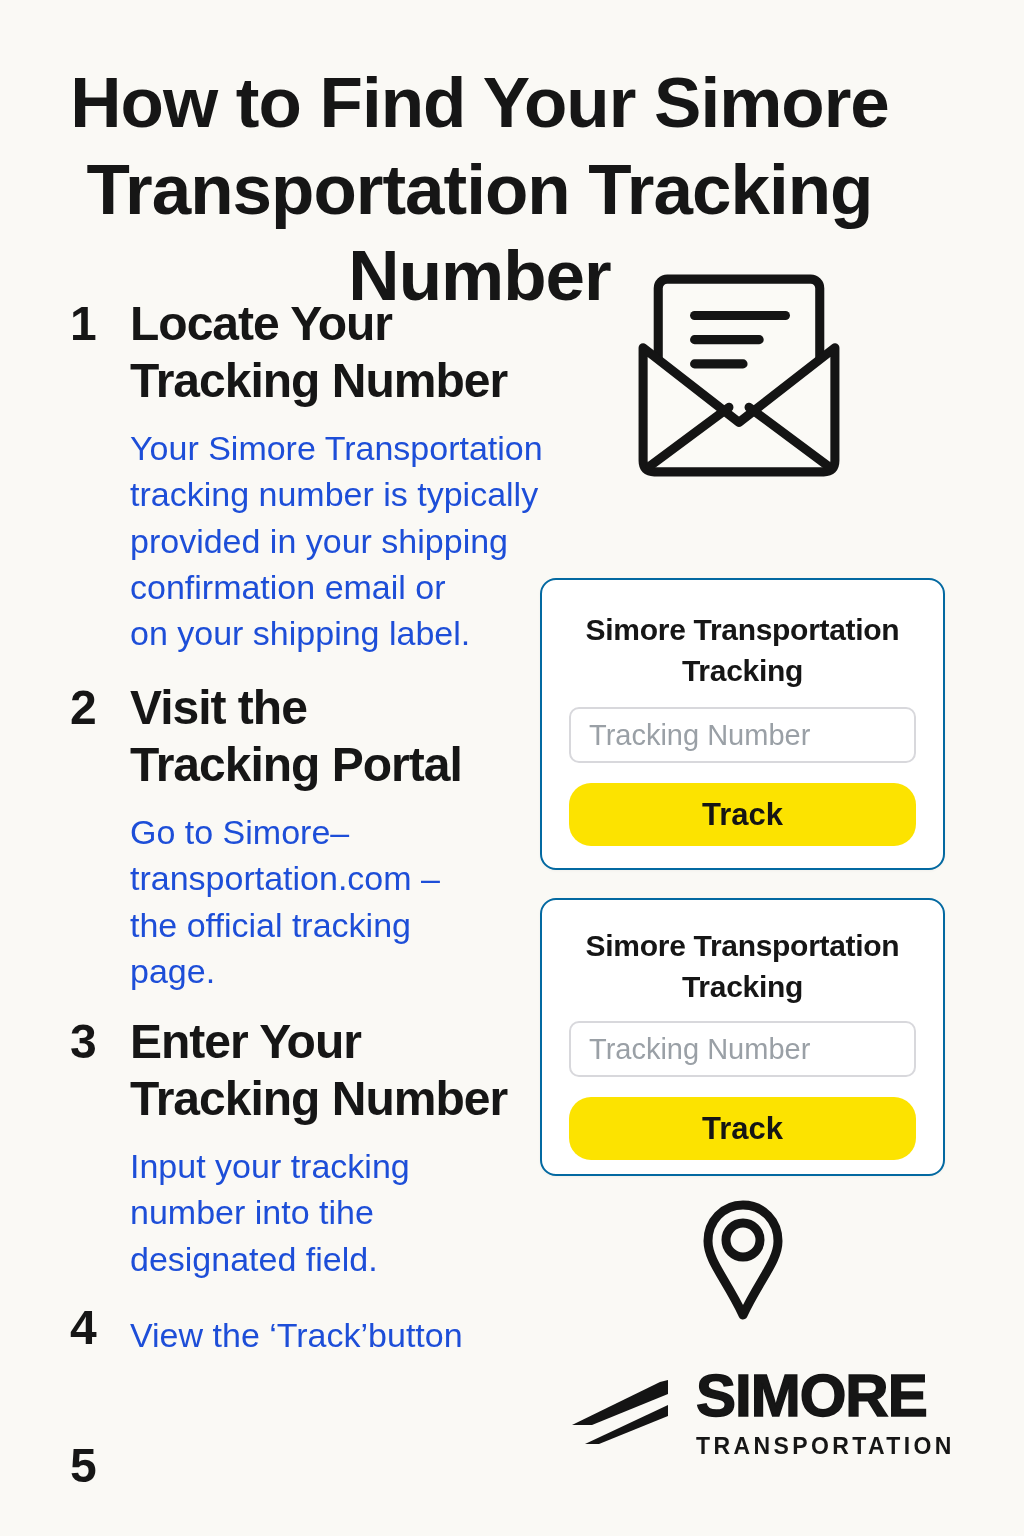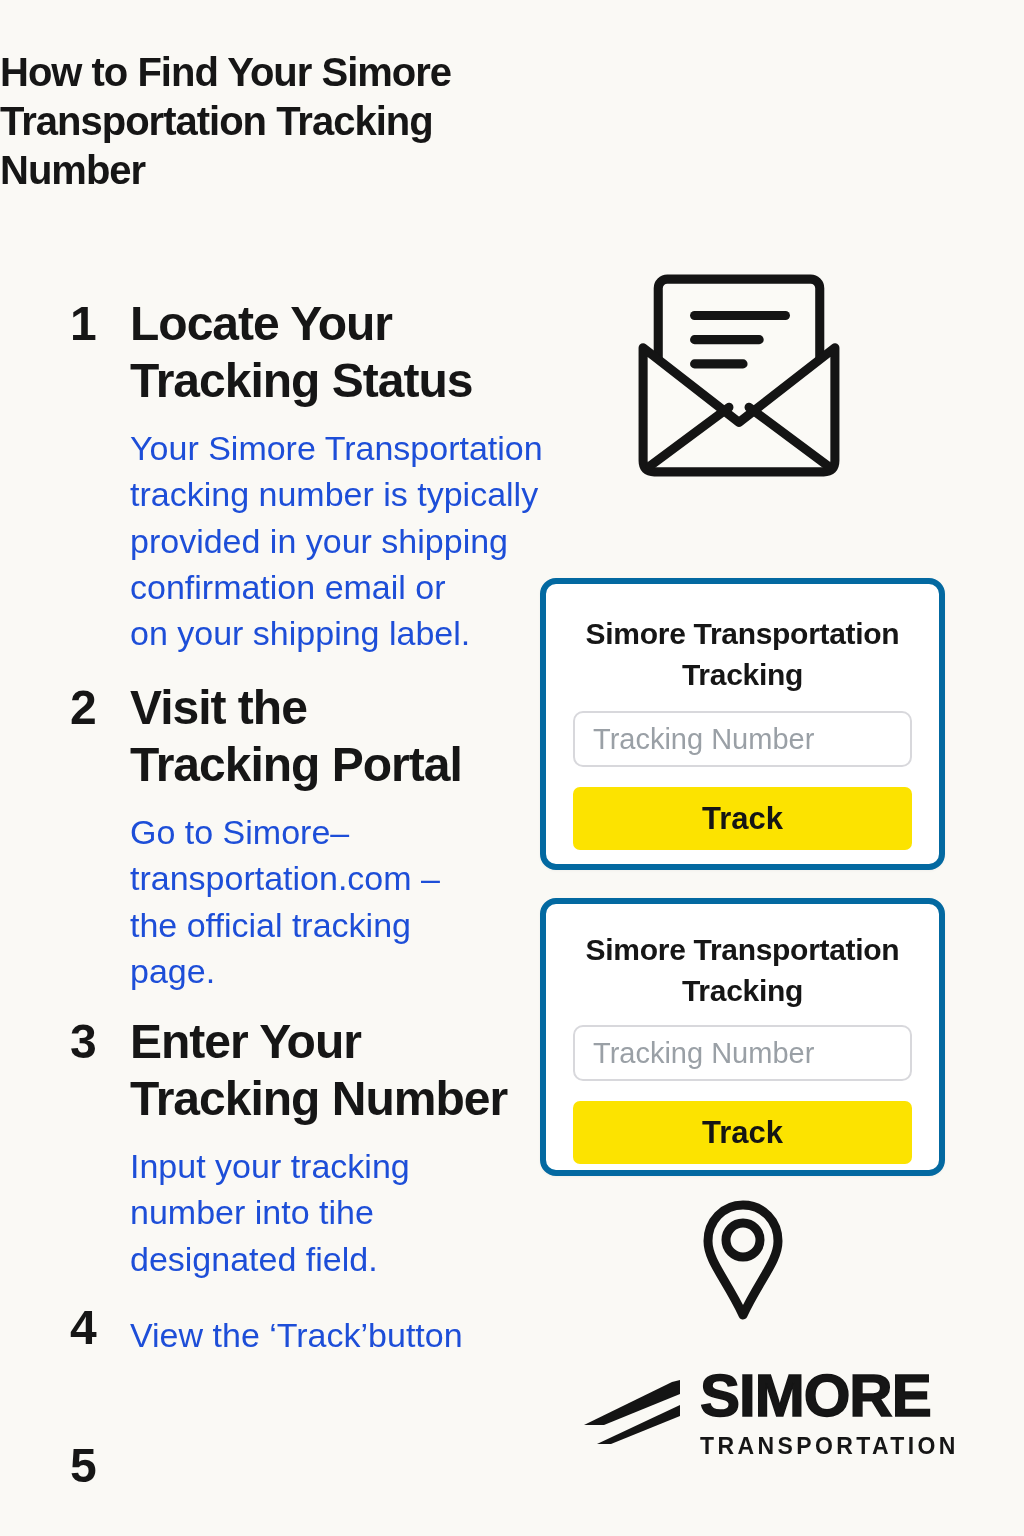--- a/index.html
+++ b/index.html
@@ -6,81 +6,81 @@
   .page{
     position:relative;
     width:1024px;height:1536px;
     background:var(--bg,#FAF9F5);
     font-family:"Liberation Sans",sans-serif;
     color:#161616;
     overflow:hidden;
   }
   
   .title{
-    position:absolute;top:48px;left:0;width:935px;margin:0;
-    text-align:left;font-size:40px;font-weight:700;
+    position:absolute;top:48px;left:0;width:935px;margin:12px;
+    text-align:center;font-size:71px;font-weight:700;
     line-height:1.22;letter-spacing:-1px;white-space:pre-line;
   }
   
   .step{position:absolute;left:70px;display:flex;}
   .num{flex:0 0 60px;width:60px;font-size:48px;font-weight:700;line-height:1.18;letter-spacing:-1px;}
   .step-title{margin:0;font-size:48px;font-weight:700;line-height:1.18;letter-spacing:-1px;white-space:pre-line;}
   .step-body{margin:16px 0 0;font-size:34px;line-height:1.36;white-space:pre-line;color:#1d4ed8;}
   .step-1{top:296px}
   .step-2{top:680px}
   .step-3{top:1014px}
   .step-4{top:1300px}
   .step-4 .step-body{margin-top:12px;}
   .step-5{top:1438px}
   
   .envelope-icon{position:absolute;left:632px;top:272px;width:214px;height:208px;}
   .pin-icon{position:absolute;left:699px;top:1198px;width:88px;height:126px;}
   
   .card{
     position:absolute;left:540px;width:405px;box-sizing:border-box;
-    background:#ffffff;border:6px solid #0369a1;border-radius:16px;
+    background:#ffffff;border:2px solid #0369a1;border-radius:16px;
     box-shadow:0 1px 3px rgba(0,0,0,.04);
     padding:30px 27px;text-align:center;
   }
   .card-1{top:578px;height:292px;}
   .card-2{top:898px;height:278px;padding-top:26px;}
   .widget-title{margin:0;font-size:30px;font-weight:700;line-height:1.35;letter-spacing:-.3px;white-space:pre-line;}
   .widget-input{
     display:block;width:100%;height:56px;margin-top:16px;box-sizing:border-box;
     border:2px solid #d8d8dc;border-radius:10px;background:#fff;
     font-family:inherit;font-size:29px;color:#444;padding:0 18px;outline:none;
   }
   .widget-input::placeholder{color:#9aa0a6;}
   .card-2 .widget-input{margin-top:14px;}
   .track-btn{
     display:block;width:100%;height:63px;margin-top:20px;
-    border:none;border-radius:7px;background:var(--accent,#FCE300);
+    border:none;border-radius:22px;background:var(--accent,#FCE300);
     font-family:inherit;font-size:31px;font-weight:700;color:#151515;cursor:pointer;
   }
   
-  .logo{position:absolute;left:584px;top:1366px;display:flex;align-items:flex-start;gap:20px;}
+  .logo{position:absolute;left:572px;top:1366px;display:flex;align-items:flex-start;gap:28px;}
   .logo-swoosh{width:96px;height:66px;margin-top:12px;flex:0 0 auto;}
   .logo-text{display:flex;flex-direction:column;}
   .logo-name{font-size:60px;font-weight:700;line-height:1;letter-spacing:-1px;-webkit-text-stroke:1.5px #141414;}
   .logo-subtitle{font-size:23px;font-weight:700;letter-spacing:3.4px;margin-top:7px;text-align:right;}
 </style>
 </head>
 <body>
 
 <div class="page">
 
   <h1 class="title">How to Find Your Simore
 Transportation Tracking
 Number</h1>
 
   <section class="step step-1">
     <div class="num">1</div>
     <div class="step-content">
       <h2 class="step-title">Locate Your
-Tracking Status</h2>
+Tracking Number</h2>
       <p class="step-body">Your Simore Transportation
 tracking number is typically
 provided in your shipping
 confirmation email or
 on your shipping label.</p>
     </div>
   </section>
 
   <section class="step step-2">
     <div class="num">2</div>

